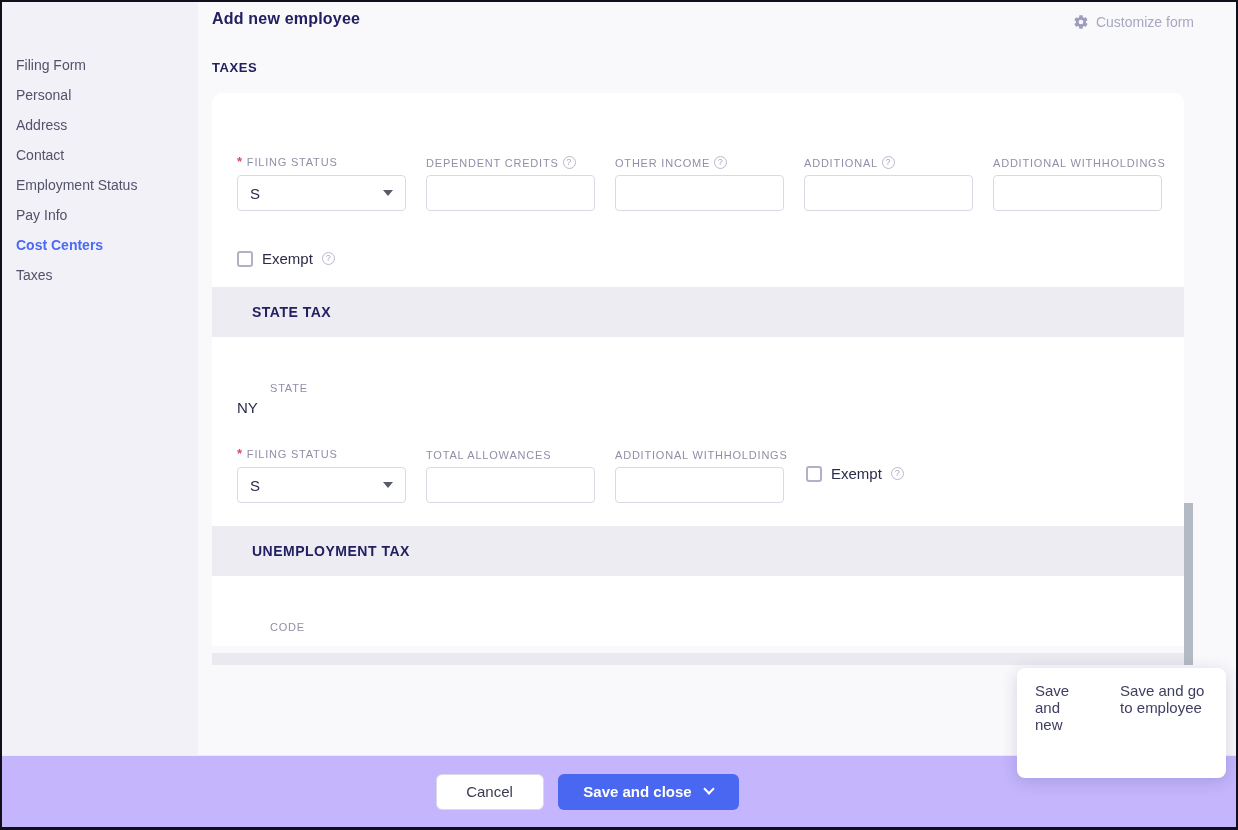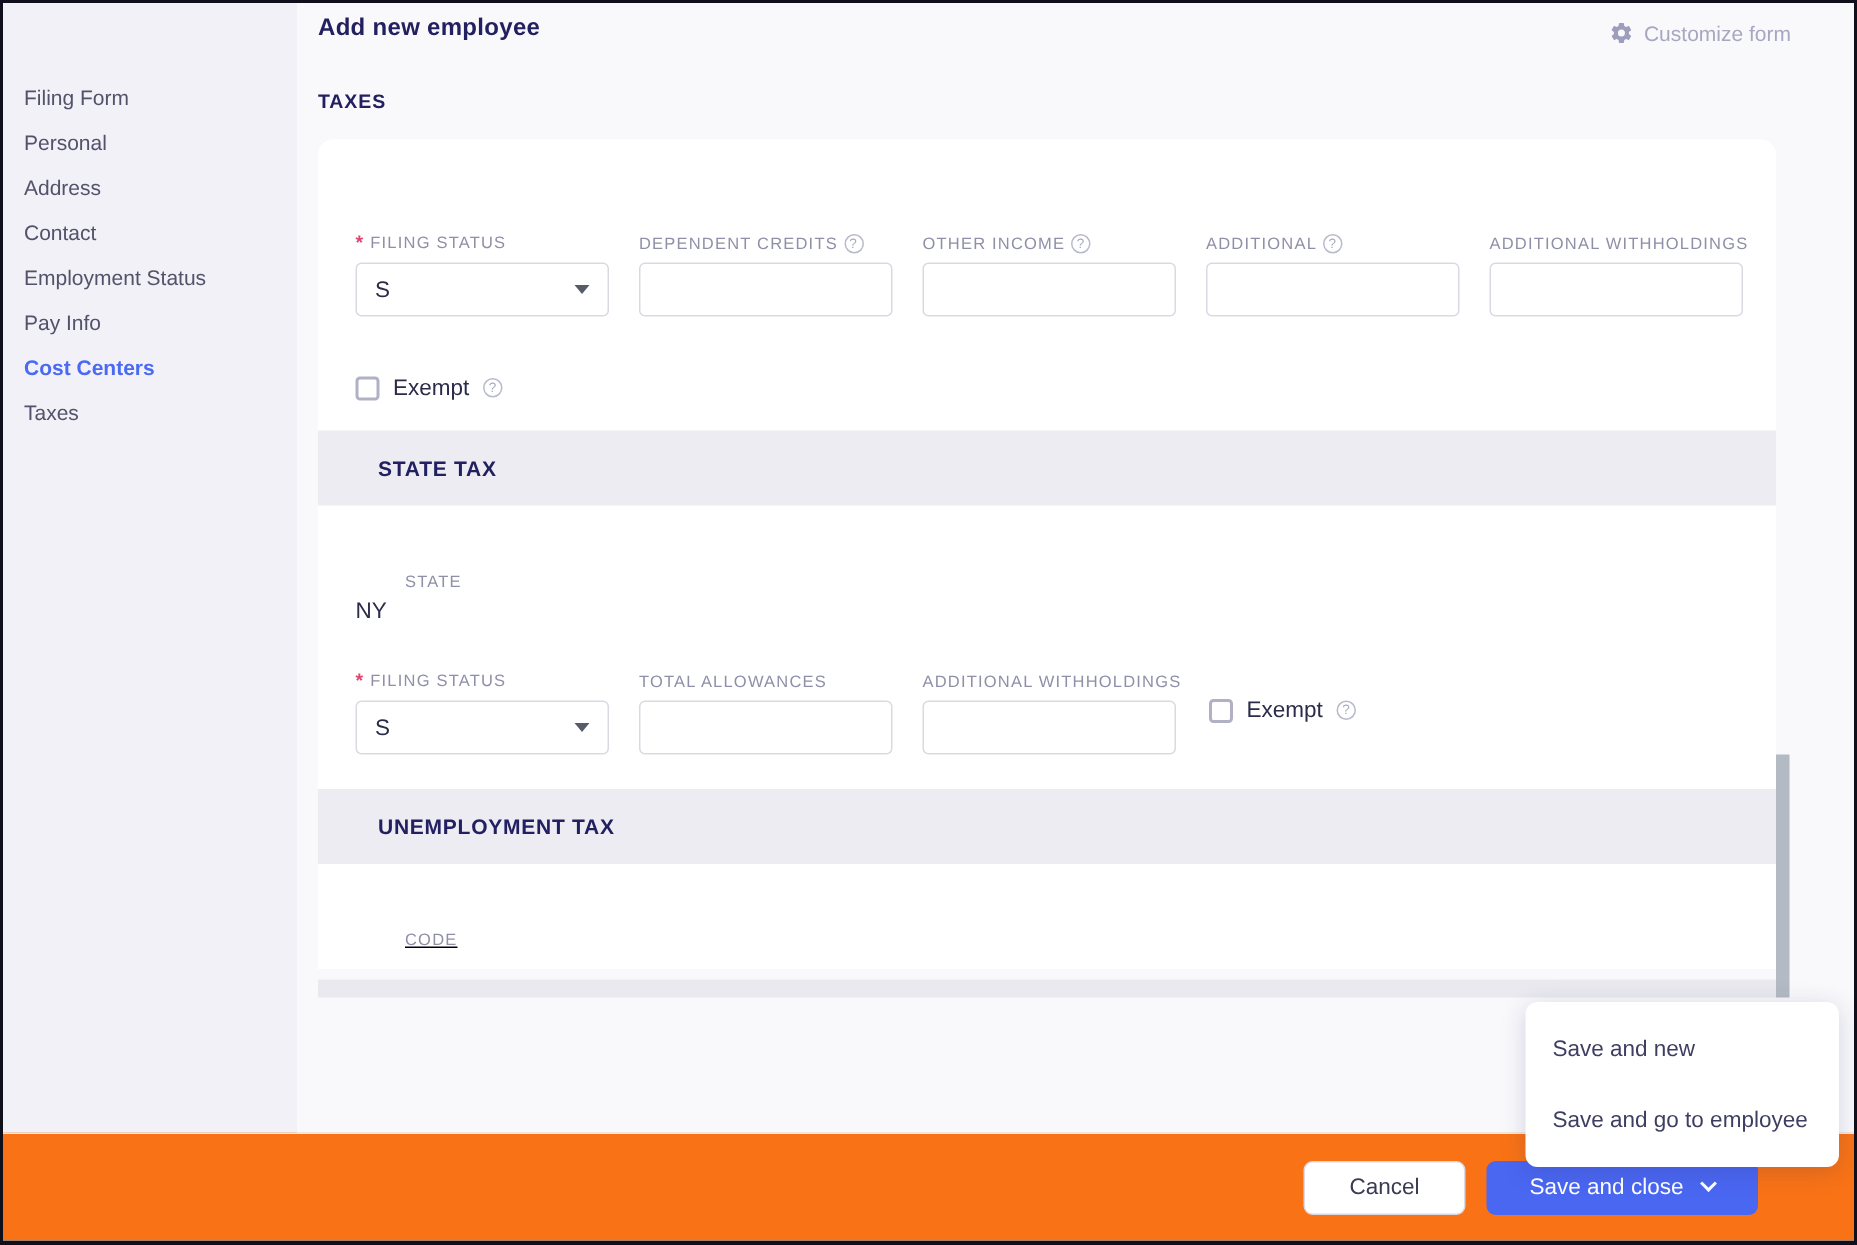--- a/index.html
+++ b/index.html
@@ -46,38 +46,38 @@
   .exempt-row { display:flex; align-items:center; gap:9px; }
   .fed-exempt { margin:39px 0 20px; }
   .checkbox { width:16px; height:16px; border:2px solid #b1b1c5; border-radius:3px; background:#fff; flex:none; cursor:pointer; }
   .exempt-label { font-size:15px; color:#2b2b4a; }
   .inline-exempt { margin-left:2px; align-self:center; padding-bottom:2px; }
 
   .ro-label { font-size:11px; color:#8f8fa8; letter-spacing:0.8px;margin-left:33px; }
   .ro-value { font-size:15px; color:#2b2b4a; margin-top:5px; }
   .state-top { padding-top:45px; }
   .state-fields { margin-top:30px; padding-bottom:23px; }
-  .code-block { padding:45px 0 13px 0;text-decoration:underline; }
+  .code-block { padding:45px 0 13px 0; }
   .peek-strip { height:12px; background:#e9e9ef; margin-top:7px; }
 
   .scroll-thumb { position:absolute; left:986px; top:501px; width:9px; height:162px; background:#b4bac4; }
 
   
-  .footer { height:72px; flex:none; background:#f97316; border-top:1px solid #ececf2;
-            display:flex; align-items:center; justify-content:flex-end; gap:14px; padding-right:64px; }
+  .footer { height:72px; flex:none; background:#c4b5fd; border-top:1px solid #ececf2;
+            display:flex; align-items:center; justify-content:center; gap:14px; padding-right:64px; }
   .btn { height:36px; border-radius:6px; font-size:15px; display:flex; align-items:center; justify-content:center; cursor:pointer; font-family:"Liberation Sans", sans-serif; }
   .btn-cancel { width:108px; background:#fff; border:1px solid #d9d9e3; color:#3a3a52; }
-  .btn-save { width:181px; background:#4a67f2; border:none; color:#fff; font-weight:normal; gap:13px; }
+  .btn-save { width:181px; background:#4a67f2; border:none; color:#fff; font-weight:bold; gap:13px; }
   .chev { width:8px; height:8px; border-right:2px solid #fff; border-bottom:2px solid #fff;
           transform:rotate(45deg); margin-top:-5px; }
 
   
   .save-menu { position:absolute; left:1015px; top:666px; width:209px; height:110px; background:#fff;
                border-radius:8px; box-shadow:0 3px 16px rgba(40,40,90,0.18);
-               display:flex; flex-direction:column; justify-content:space-around; padding:8px 0; z-index:10; }
+               display:flex; flex-direction:row; justify-content:space-around; padding:8px 0; z-index:10; }
   .menu-item { padding:6px 18px; font-size:15px; color:#3e3e62; cursor:pointer; }
   .gear-svg { width:16px; height:16px; display:block; }
 </style>
 </head>
 <body>
 
 <div class="window">
   <div class="body-row">
 
     <div class="sidebar">

